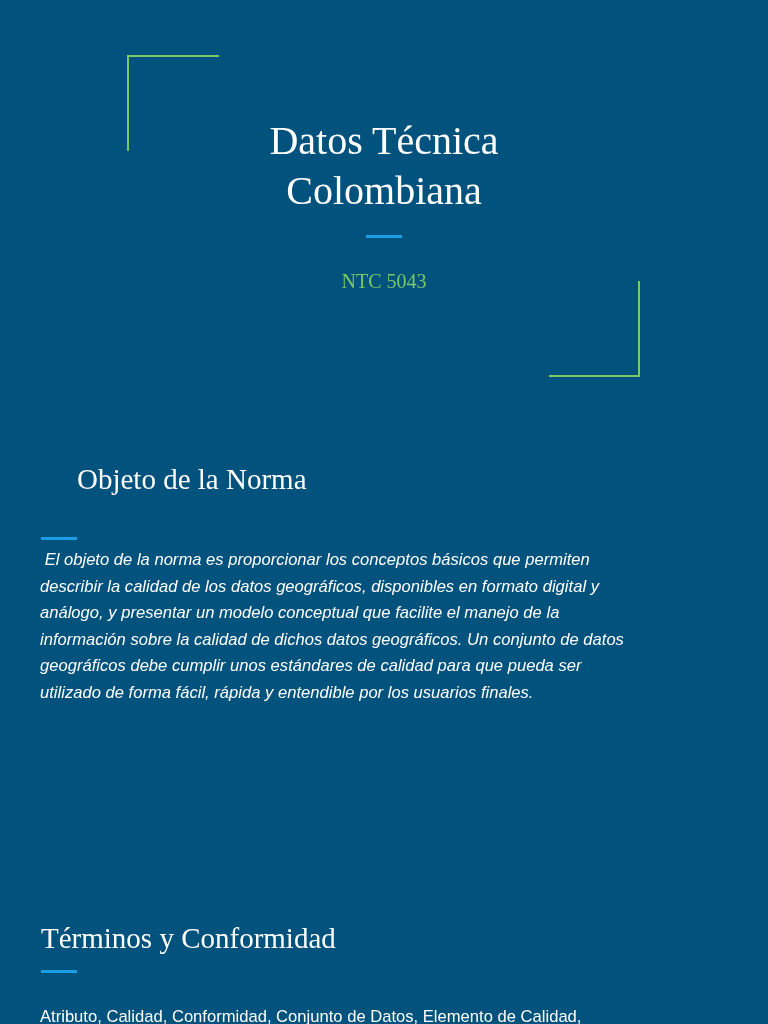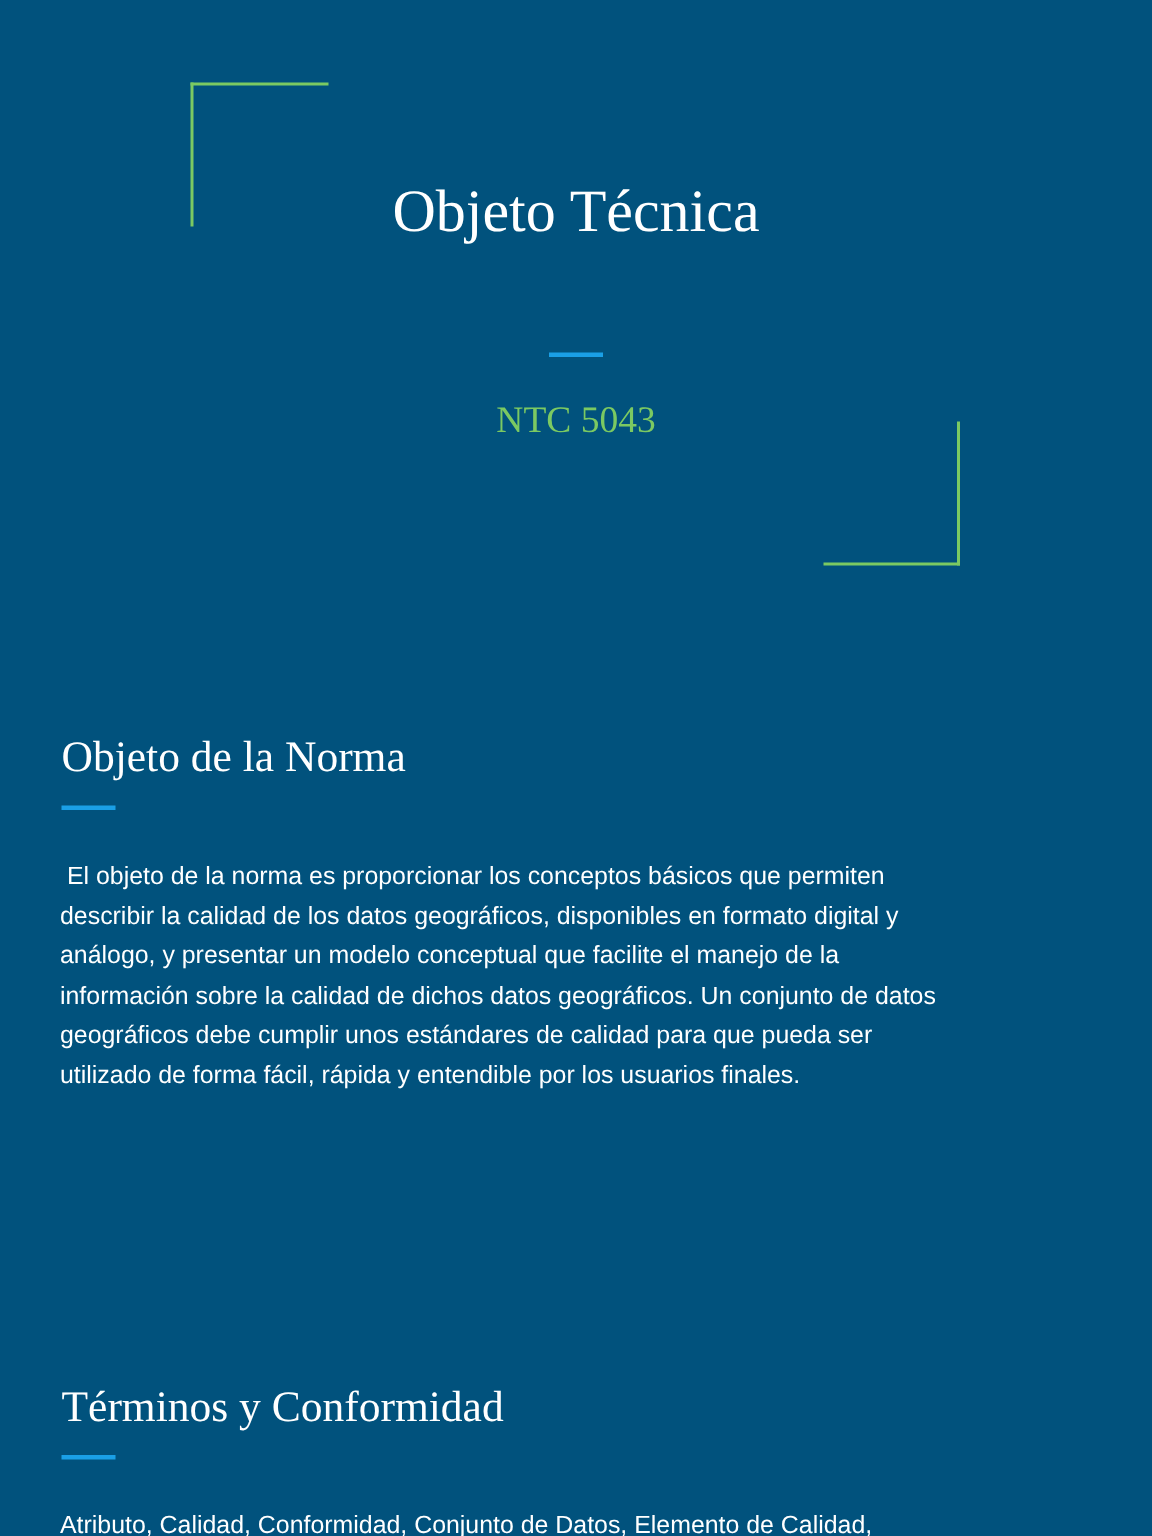--- a/index.html
+++ b/index.html
@@ -51,21 +51,21 @@
       background: #1a9fe6;
     }
     .subtitle {
       position: absolute;
       left: 0;
       top: 266px;
       width: 768px;
       text-align: center;
       color: #7bc962;
       font-family: "Liberation Serif", "DejaVu Serif", serif;
-      font-size: 25px;
+      font-size: 20px;
       line-height: 30px;
       margin: 0;
     }
 
     
     .section-heading {
       position: absolute;
       left: 41px;
       color: #ffffff;
       font-family: "Liberation Serif", "DejaVu Serif", serif;
@@ -85,39 +85,40 @@
     .body-text {
       position: absolute;
       left: 40px;
       width: 700px;
       color: #ffffff;
       font-family: "Liberation Sans", "DejaVu Sans", sans-serif;
       font-size: 16.6px;
       line-height: 26.5px;
       margin: 0;
     }
-    .s2-heading { top: 487px; }
+    .s2-heading { top: 461px; margin-left: 36px; }
     .s2-accent { top: 537px; }
-    .s2-body { top: 571px; white-space: pre-wrap; }
+    .s2-body { top: 547px; white-space: pre-wrap; font-style: italic; }
 
     .s3-heading { top: 920px; }
     .s3-accent { top: 970px; }
     .s3-body { top: 992px; margin-top: 12px; }
   </style>
 </head>
 <body>
 
 <div class="page">
 
   <section>
     <div class="bracket-h tl-h"></div>
     <div class="bracket-v tl-v"></div>
 
     <h1 class="title">
-      <span>Objeto Técnica</span><br>
+      <span>Datos Técnica</span><br>
+      <span>Colombiana</span>
     </h1>
     <div class="title-accent"></div>
     <p class="subtitle">NTC 5043</p>
 
     <div class="bracket-v br-v"></div>
     <div class="bracket-h br-h"></div>
   </section>
 
   <section>
     <h2 class="section-heading s2-heading">Objeto de la Norma</h2>

